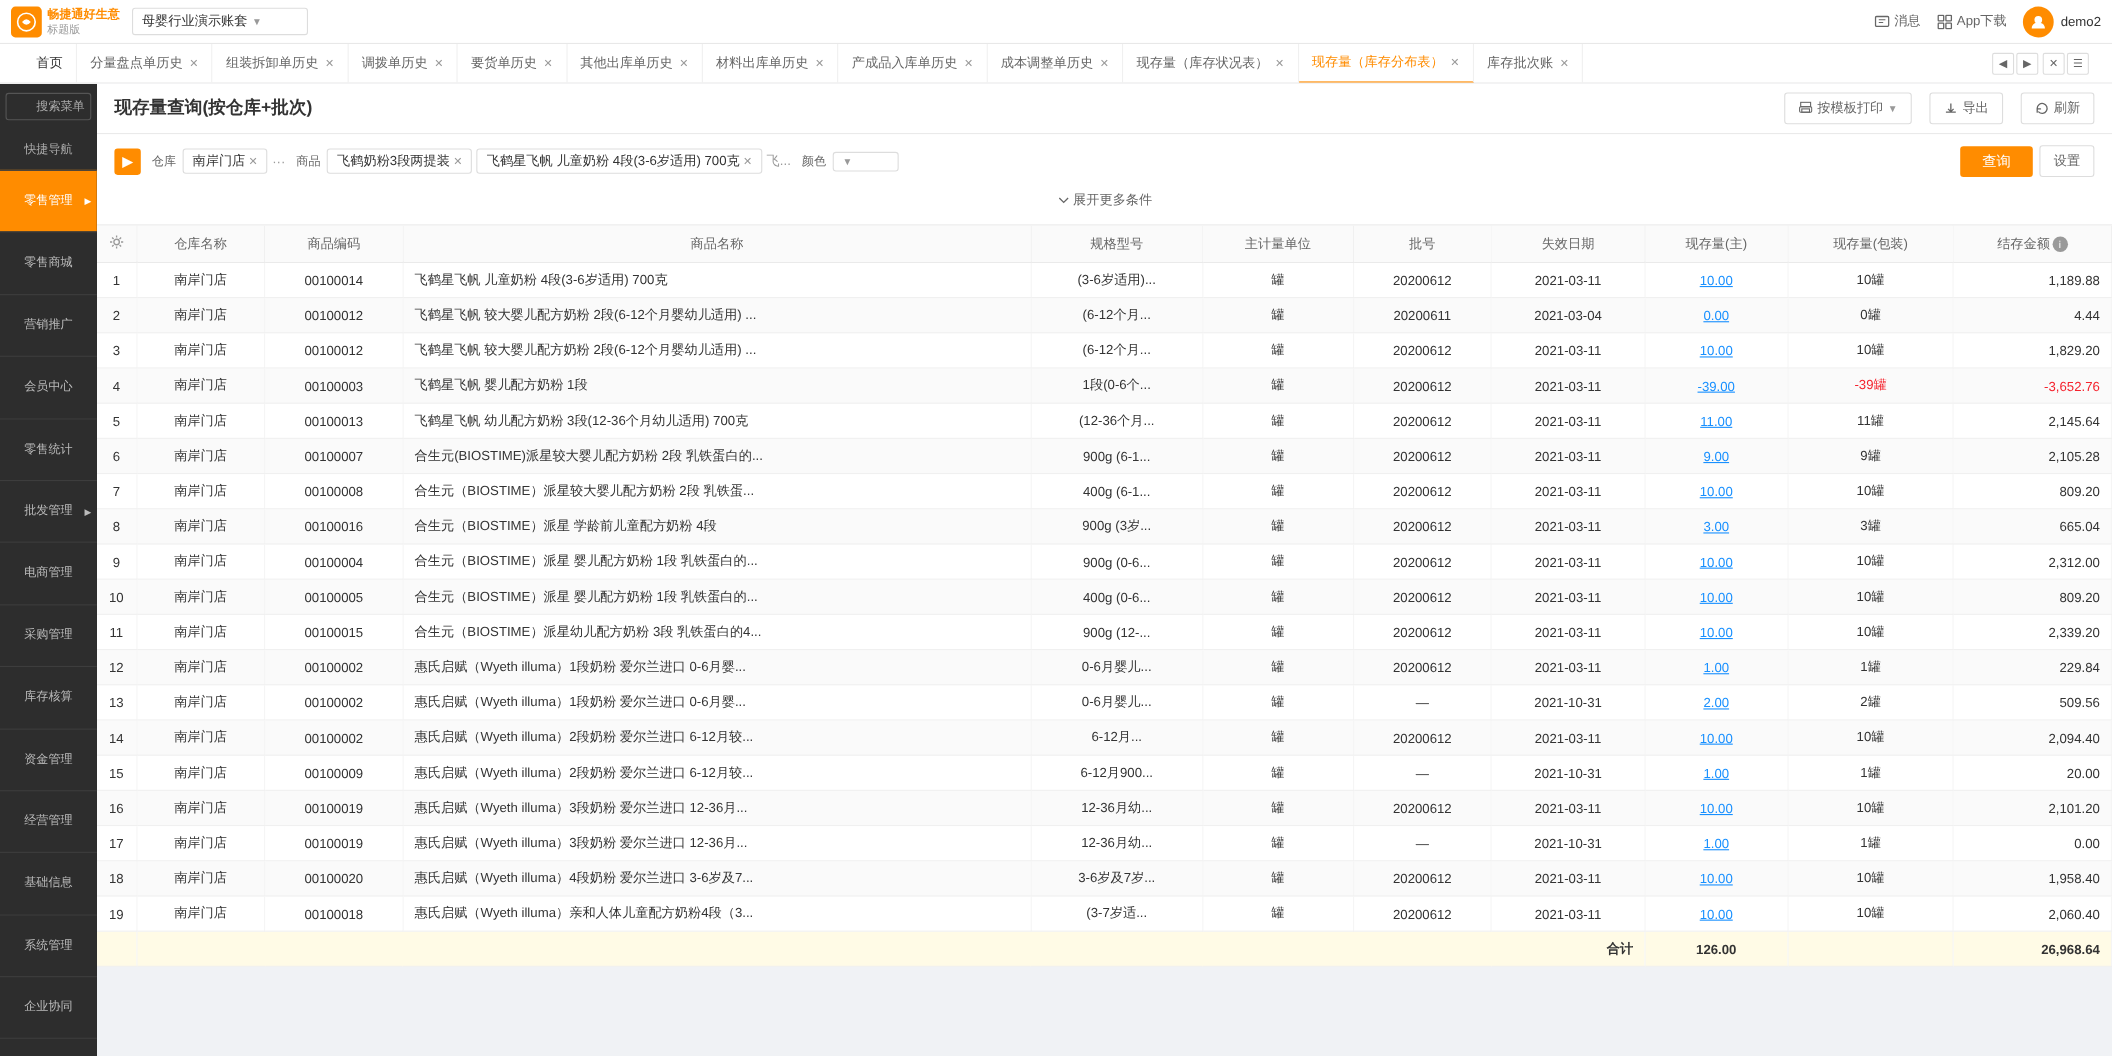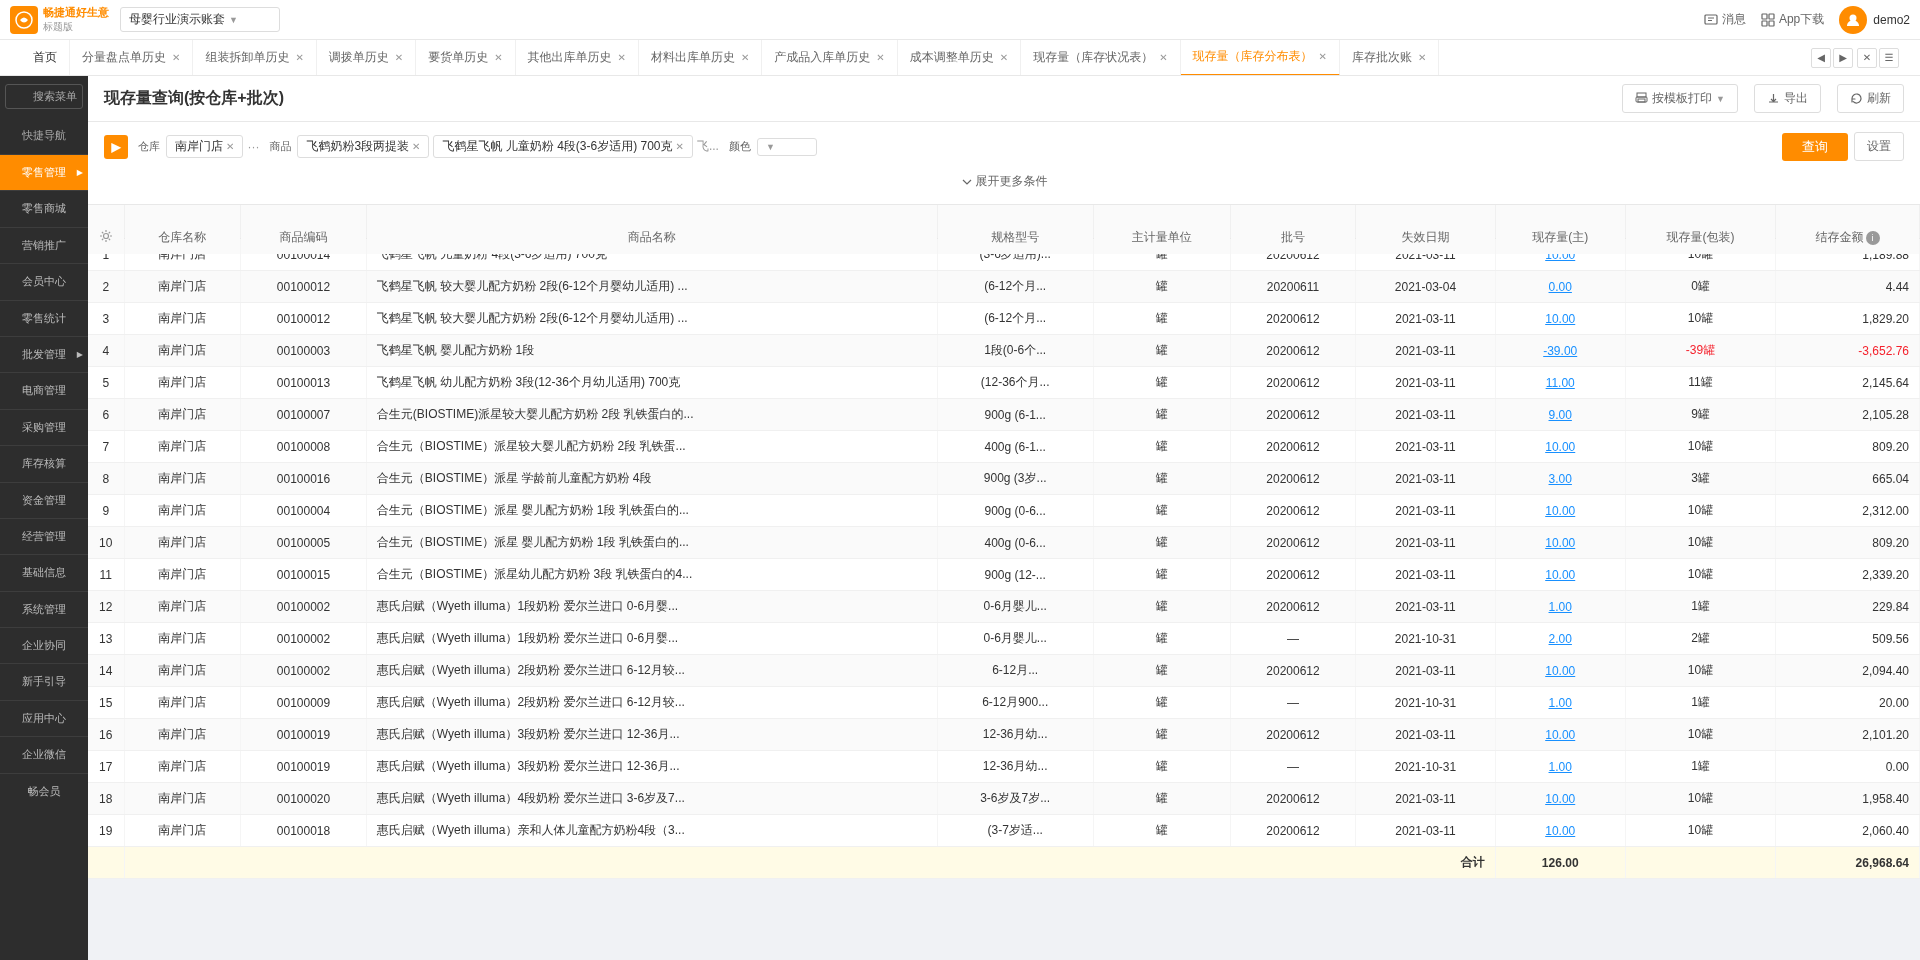--- a/index.html
+++ b/index.html
@@ -49,21 +49,21 @@
       width: 100%; background: transparent; border: 1px solid #555;
       border-radius: 3px; color: #aaa; font-size: 11px; padding: 4px 5px;
       cursor: pointer; text-align: right;
     }
     .sidebar-quick { padding: 5px; }
     .sidebar-quick-btn {
       width: 100%; background: transparent; border: none;
       color: #aaa; font-size: 11px; padding: 6px 5px; cursor: pointer; text-align: center;
     }
     .sidebar-item {
-      padding: 10px 5px; text-align: center; cursor: pointer; color: #bbb;
+      padding: 20px 5px; text-align: center; cursor: pointer; color: #bbb;
       font-size: 11px; line-height: 1.4; border-top: 1px solid #3d3d3d;
       position: relative;
     }
     .sidebar-item.active { background: #ff8c00; color: #fff; }
     .sidebar-item .arrow-indicator {
       position: absolute; right: 5px; top: 50%; transform: translateY(-50%); font-size: 8px;
     }
 
     
     .content-area { flex: 1; display: flex; flex-direction: column; overflow: hidden; background: #f0f2f5; }
@@ -95,21 +95,21 @@
     .btn-settings { background: #fff; color: #666; border: 1px solid #ddd; border-radius: 3px; padding: 5px 12px; cursor: pointer; font-size: 12px; }
     .filter-more-btn { display: flex; align-items: center; gap: 3px; color: #666; cursor: pointer; font-size: 12px; padding: 4px 8px; }
 
     
     .table-container { flex: 1; overflow: auto; padding: 0; }
     table { width: 100%; border-collapse: collapse; background: #fff; }
     thead tr { background: #fafafa; }
     th {
       padding: 8px 10px; text-align: center; font-size: 12px; font-weight: 500;
       color: #666; border-bottom: 1px solid #e8e8e8; border-right: 1px solid #f0f0f0;
-      white-space: nowrap; position: sticky; top: 16px; background: #fafafa; z-index: 10;
+      white-space: nowrap; position: sticky; top: 0; background: #fafafa; z-index: 10;
     }
     td {
       padding: 7px 10px; text-align: center; font-size: 12px; color: #333;
       border-bottom: 1px solid #f0f0f0; border-right: 1px solid #f5f5f5;
       white-space: nowrap;
     }
     td.text-left { text-align: left; }
     td.text-right { text-align: right; }
     .row-even td { background: #fafafa; }
     .negative { color: #f5222d; }

